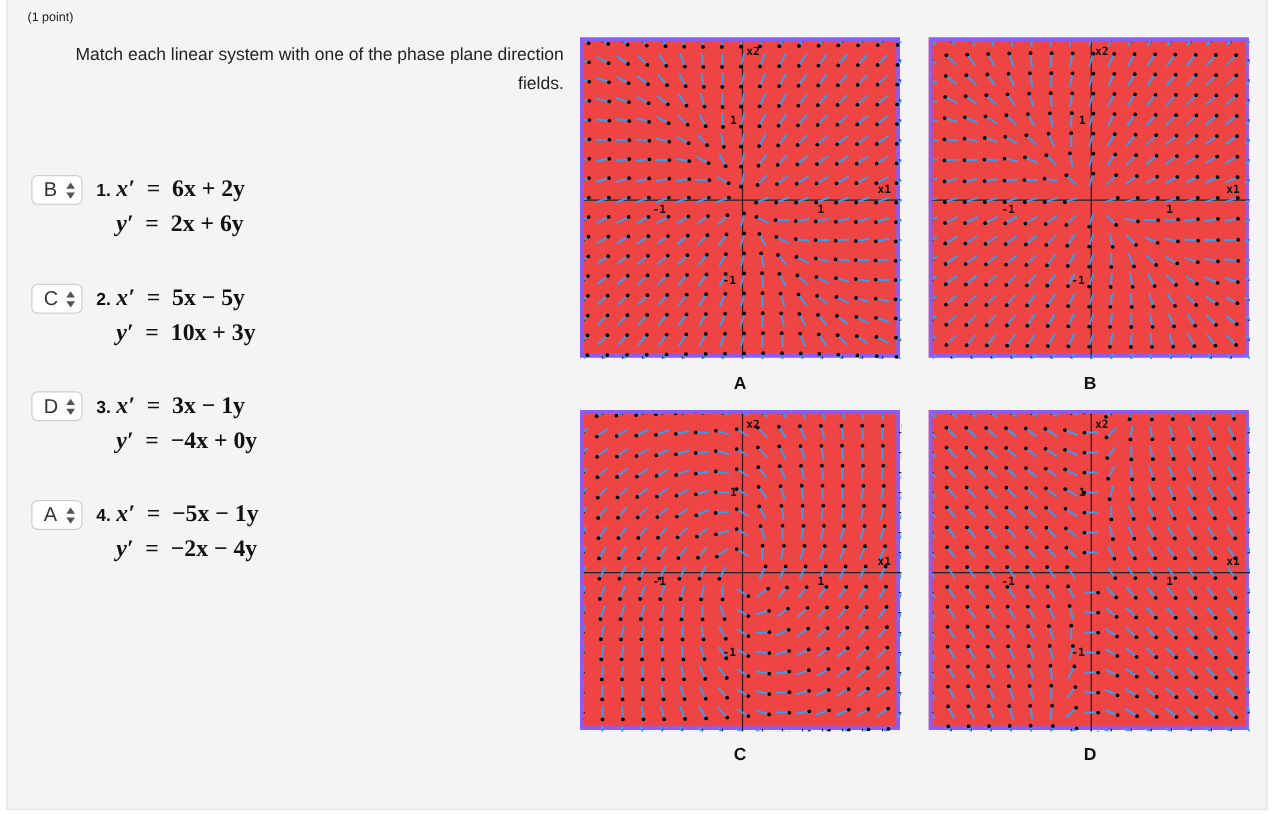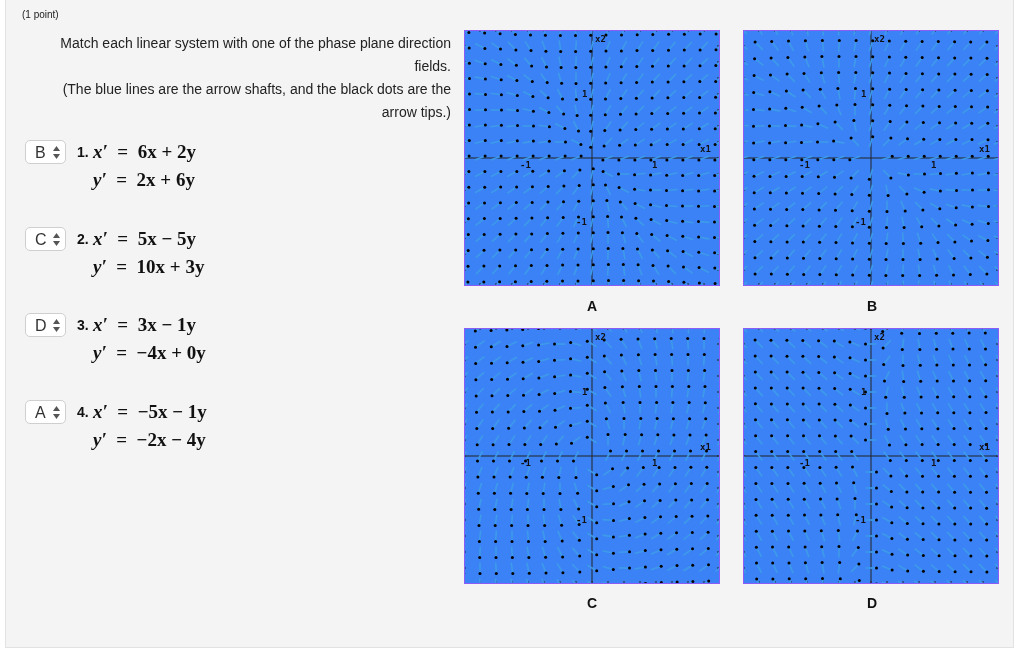--- a/index.html
+++ b/index.html
@@ -10,32 +10,31 @@
   .intro p { margin: 0; text-align: right; }
   .problem { position: absolute; left: 25px; }
   .select { position: absolute; left: 0; top: 0; width: 41px; height: 24px; border: 1px solid #cfcfcf; border-radius: 5px; background: #fff; box-sizing: border-box; }
   .select .val { position: absolute; left: 9px; top: 3px; font-size: 16px; color: #333; }
   .select .arrows { position: absolute; left: 26px; top: 4px; width: 9px; height: 15px; }
   .eq { position: absolute; left: 52px; top: 1px; font-family: "Liberation Serif", serif; font-size: 19px; color: #111; white-space: nowrap; }
   .eq .num { font-family: "Liberation Sans", sans-serif; font-weight: bold; font-size: 14px; position: absolute; left: 0; top: 3px; }
   .eq .l1 { position: absolute; left: 16px; top: 0; font-weight: bold; }
   .eq .l2 { position: absolute; left: 16px; top: 28px; font-weight: bold; }
   .eq i { font-style: italic; }
-  .plot { position: absolute; width: 256px; height: 256px; background: #3b82f6; border: 1px solid #8b5cf6; box-sizing: border-box; }
+  .plot { position: absolute; width: 256px; height: 256px; background: #ef4444; border: 3px solid #8b5cf6; box-sizing: border-box; }
   .plot svg { position: absolute; left: 0; top: 0; }
   .plot-label { position: absolute; font-weight: bold; font-size: 14px; color: #111; width: 30px; text-align: center; }
 </style>
 </head>
 <body>
 
 <div class="panel">
   <div class="points">(1 point)</div>
   <div class="intro">
     <p>Match each linear system with one of the phase plane direction fields.</p>
-    <p>(The blue lines are the arrow shafts, and the black dots are the arrow tips.)</p>
   </div>
 </div>
 
 <div id="problems">
     <div class="problem" style="top: 140px;">
     <div class="select">
       <span class="val">B</span>
       <svg class="arrows" viewBox="0 0 9 15">
         <path d="M4.5 1 L8 6 L1 6 Z" fill="#555"></path>
           <path d="M4.5 14 L8 9 L1 9 Z" fill="#555"></path>

